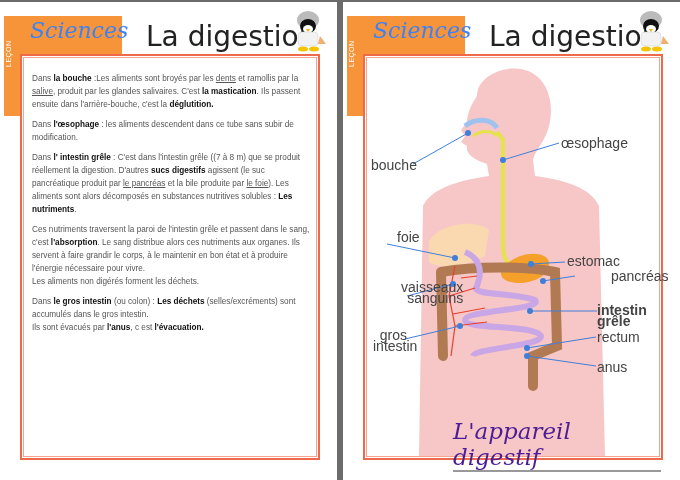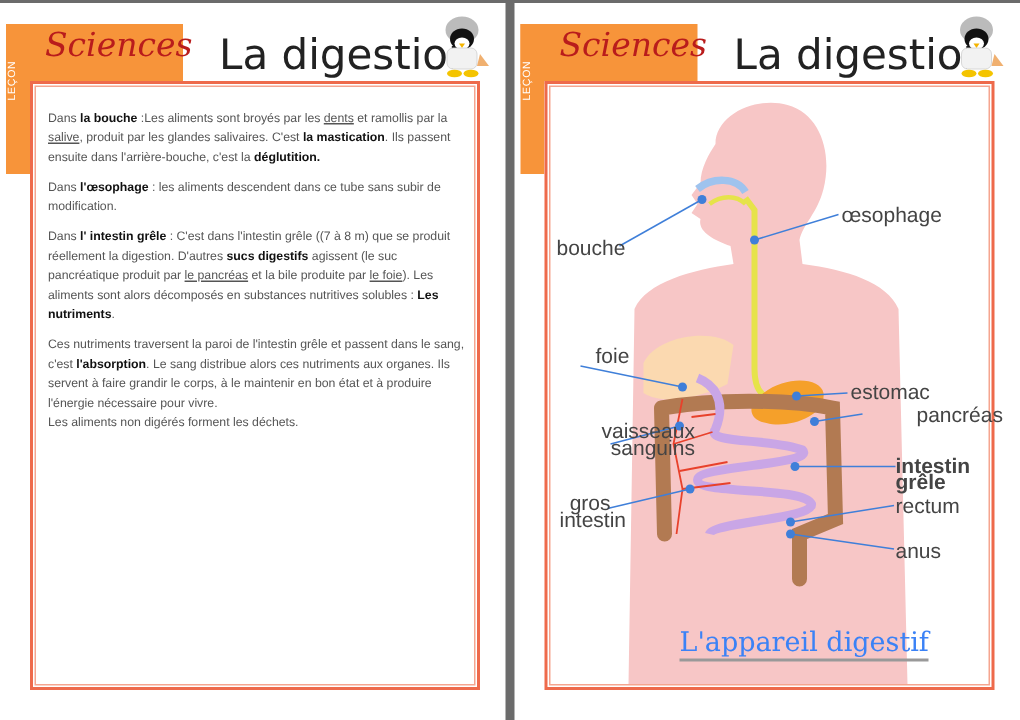--- a/index.html
+++ b/index.html
@@ -25,21 +25,21 @@
   }
   .lecon {
     position: absolute; left: 5px; top: 32px;
     width: 14px; height: 40px;
     color: #fff; font-size: 7px; letter-spacing: 0.5px;
     writing-mode: vertical-rl; transform: rotate(180deg);
     text-align: center;
   }
   .subject {
     position: absolute; left: 30px; top: 16px;
-    color: #b91c1c; font-family: "DejaVu Serif", serif; font-style: italic;
+    color: #3b82f6; font-family: "DejaVu Serif", serif; font-style: italic;
     font-size: 22px;
   }
   .title {
     position: absolute; left: 146px; top: 18px;
     color: #222; font-family: "DejaVu Sans", sans-serif; font-size: 28px;
   }
   .mascot {
     position: absolute; left: 290px; top: 8px; width: 40px; height: 44px;
   }
   .frame {
@@ -55,21 +55,21 @@
   .text b { color: #111; }
   .text u { color: #555; }
   .diagram {
     position: absolute; left: 0; top: 0; width: 300px; height: 406px;
   }
   .lbl {
     position: absolute; font-size: 14px; color: #444; line-height: 11px;
   }
   .caption {
     position: absolute; left: 88px; top: 362px;
-    font-family: "DejaVu Serif", serif; font-size: 18px; color: #3b82f6;
+    font-family: "DejaVu Serif", serif; font-style: italic; font-size: 23px; color: #4c1d95;
     border-bottom: 2px solid #999;
   }
 </style>
 </head>
 <body>
 
 <div class="page" id="page-left">
   <div class="tab"></div>
   <div class="tab-side"></div>
   <div class="lecon">LEÇON</div>
@@ -84,20 +84,21 @@
     <polygon points="30,26 36,34 28,34" fill="#f0b070"></polygon>
     <ellipse cx="13" cy="39" rx="5" ry="2.5" fill="#f4c400"></ellipse>
     <ellipse cx="24" cy="39" rx="5" ry="2.5" fill="#f4c400"></ellipse>
   </svg>
   <div class="frame">
     <div class="text" id="lesson-text">
         <p><span>Dans </span><b>la bouche</b><span> :Les aliments sont broyés par les </span><u>dents</u><span> et ramollis par la </span><u>salive</u><span>, produit par les glandes salivaires. C'est </span><b>la mastication</b><span>. Ils passent ensuite dans l'arrière-bouche, c'est la </span><b>déglutition.</b></p>
         <p><span>Dans </span><b>l'œsophage</b><span> : les aliments descendent dans ce tube sans subir de modification.</span></p>
         <p><span>Dans </span><b>l' intestin grêle</b><span> : C'est dans l'intestin grêle ((7 à 8 m) que se produit réellement la digestion. D'autres </span><b>sucs digestifs</b><span> agissent (le suc pancréatique produit par </span><u>le pancréas</u><span> et la bile produite par </span><u>le foie</u><span>). Les aliments sont alors décomposés en substances nutritives solubles : </span><b>Les nutriments</b><span>.</span></p>
         <p><span>Ces nutriments  traversent la paroi de l'intestin grêle et passent dans le sang, c'est </span><b>l'absorption</b><span>. Le sang distribue alors ces nutriments aux organes. Ils servent à faire grandir le corps, à le maintenir en bon état et à produire l'énergie nécessaire pour vivre.</span><br><span>Les aliments non digérés forment les déchets.</span></p>
+        <p><span>Dans </span><b>le gros intestin</b><span> (ou colon) : </span><b>Les déchets</b><span> (selles/excréments) sont accumulés dans le gros intestin.</span><br><span>Ils sont évacués par </span><b>l'anus</b><span>, c est </span><b>l'évacuation.</b></p>
       </div>
   </div>
 </div>
 
 <div class="page" id="page-right">
   <div class="tab"></div>
   <div class="tab-side"></div>
   <div class="lecon">LEÇON</div>
   <div class="subject">Sciences</div>
   <div class="title">La digestion</div>

